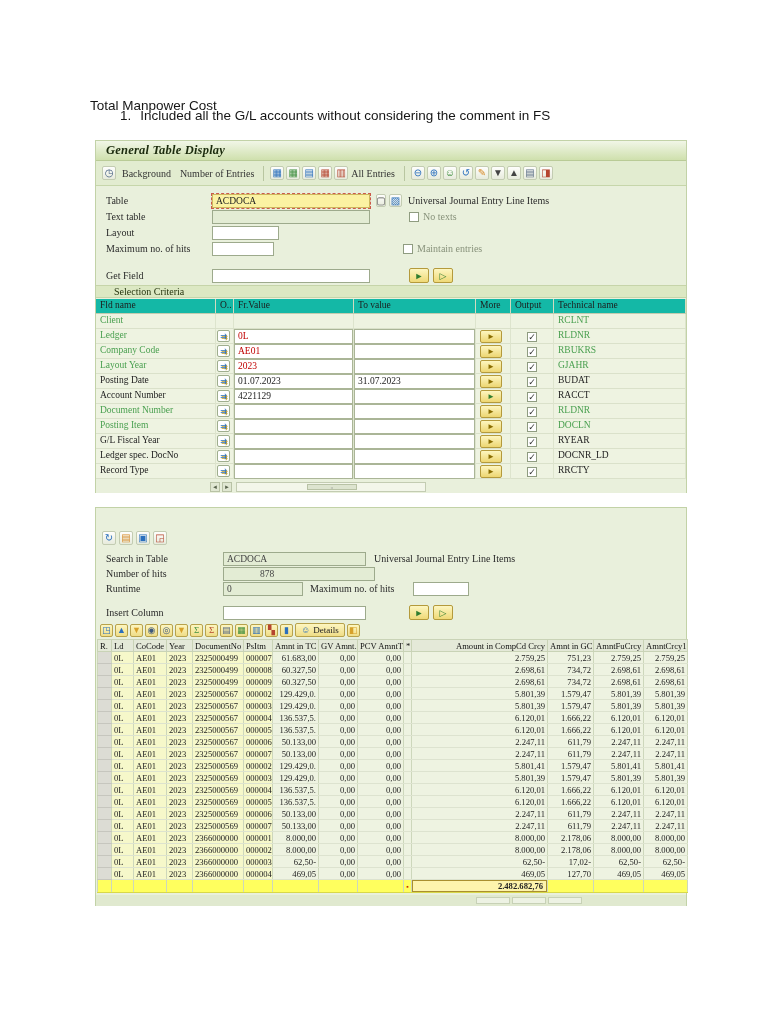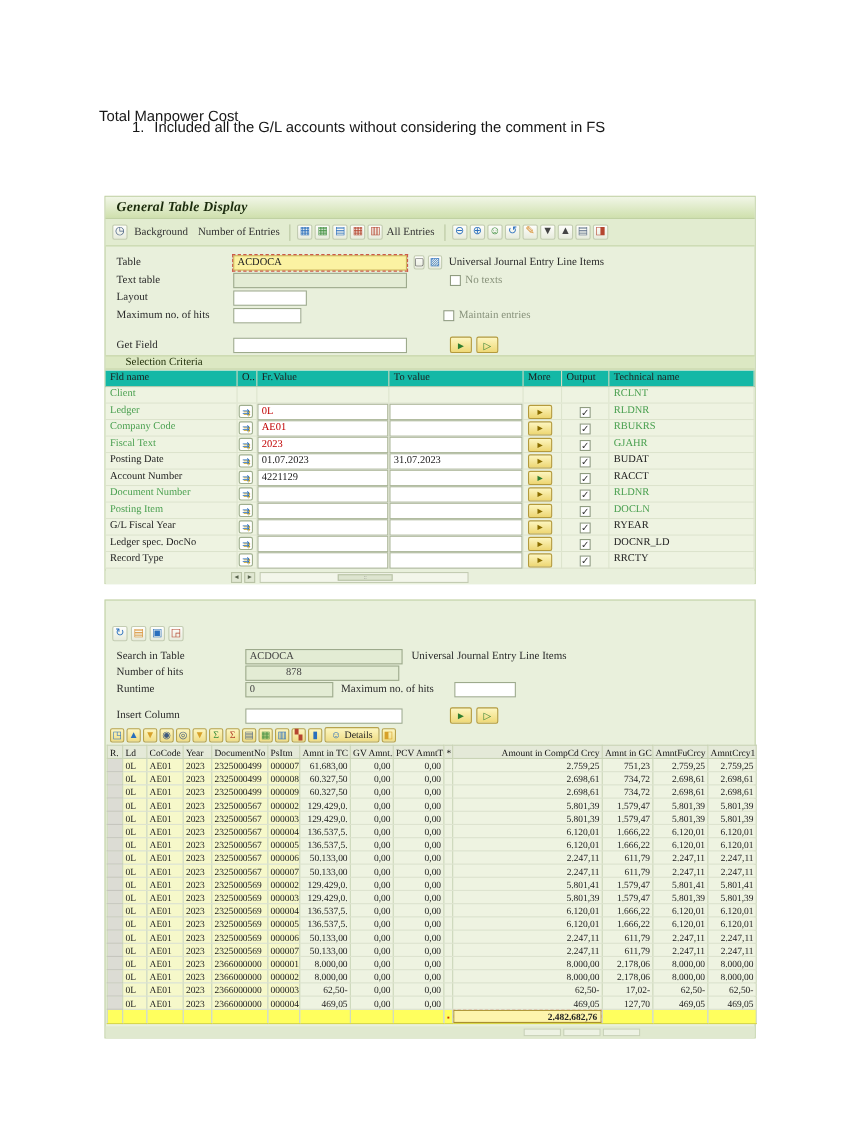--- a/index.html
+++ b/index.html
@@ -2,21 +2,21 @@
 <html><head>
 <meta charset="utf-8">
 <style>
   html,body{margin:0;padding:0;width:768px;height:1024px;overflow:hidden;background:#ffffff;}
   *{box-sizing:border-box;}
   body{font-family:"Liberation Serif",serif;color:#222;}
 
   .doc-title{position:absolute;left:90px;top:86px;font-family:"Liberation Sans",sans-serif;font-size:13.5px;color:#161616;margin-top:12px;}
   .doc-li{position:absolute;left:120px;top:108px;font-family:"Liberation Sans",sans-serif;font-size:13.5px;color:#161616;display:flex;gap:9px;}
 
-  .sapwin{position:absolute;left:95px;width:592px;background:#e9f0dc;border:1px solid #c2d2a7;font-size:10px;margin-top:38px;}
+  .sapwin{position:absolute;left:95px;width:592px;background:#e9f0dc;border:1px solid #c2d2a7;font-size:10px;}
   .w1{top:140px;height:353px;}
   .w2{top:507px;height:399px;}
 
   .titlebar{height:20px;background:linear-gradient(#f1f6e7,#cfe0ad);border-bottom:1px solid #b9cb96;display:flex;align-items:center;padding-left:10px;}
   .titletext{font-weight:bold;font-style:italic;font-size:12.5px;color:#1b2b0d;letter-spacing:.2px;}
 
   .toolbar{height:25px;background:#e2ecd0;border-bottom:1px solid #c6d6aa;display:flex;align-items:center;gap:3px;padding:0 6px;}
   .tb-label{font-size:10px;color:#333;padding:1px 3px;cursor:default;}
   .tbicon{width:14px;height:14px;display:inline-flex;align-items:center;justify-content:center;font-size:10px;line-height:1;
           background:linear-gradient(#fefefc,#e7ebdc);border:1px solid #c3ccb2;border-radius:2px;}
@@ -202,21 +202,21 @@
           <div class="selinputcell">
             <div class="selinput"></div>
           </div>
           <div style="border-right: 1px solid rgb(221, 228, 205);"><span class="morebtn">►</span></div>
           <div class="cbcell">
             <span class="cbx">✓</span>
           </div>
           <div class="selcelL green">RBUKRS</div>
         </div>
         <div class="selrow">
-          <div class="selcelL green">Fiscal Text</div>
+          <div class="selcelL green">Layout Year</div>
           <div style="border-right: 1px solid rgb(221, 228, 205);"><span class="msel">⇉</span></div>
           <div class="selinputcell">
             <div class="selinput red">2023</div>
           </div>
           <div class="selinputcell">
             <div class="selinput"></div>
           </div>
           <div style="border-right: 1px solid rgb(221, 228, 205);"><span class="morebtn">►</span></div>
           <div class="cbcell">
             <span class="cbx">✓</span>
@@ -348,21 +348,21 @@
       <span class="tbicon" style="color: rgb(181, 69, 47);">◲</span>
     </div>
 
   <div class="frow" style="top:43px;">
     <span class="flabel">Search in Table</span>
     <span class="finput inp-ro" style="left:127px;width:143px;">ACDOCA</span>
     <span class="fdesc" style="left:278px;">Universal Journal Entry Line Items</span>
   </div>
   <div class="frow" style="top:58px;text-decoration:underline;">
     <span class="flabel">Number of hits</span>
-    <span class="finput inp-ro" style="left:127px;width:140px;padding-left:36px;">878</span>
+    <span class="finput inp-ro" style="left:127px;width:152px;padding-left:36px;">878</span>
   </div>
   <div class="frow" style="top:73px;">
     <span class="flabel">Runtime</span>
     <span class="finput inp-ro" style="left:127px;width:80px;">0</span>
     <span class="fdesc" style="left:214px;">Maximum no. of hits</span>
     <span class="finput" style="left:317px;width:56px;"></span>
   </div>
   <div class="frow" style="top:97px;">
     <span class="flabel">Insert Column</span>
     <span class="finput" style="left:127px;width:143px;"></span>

